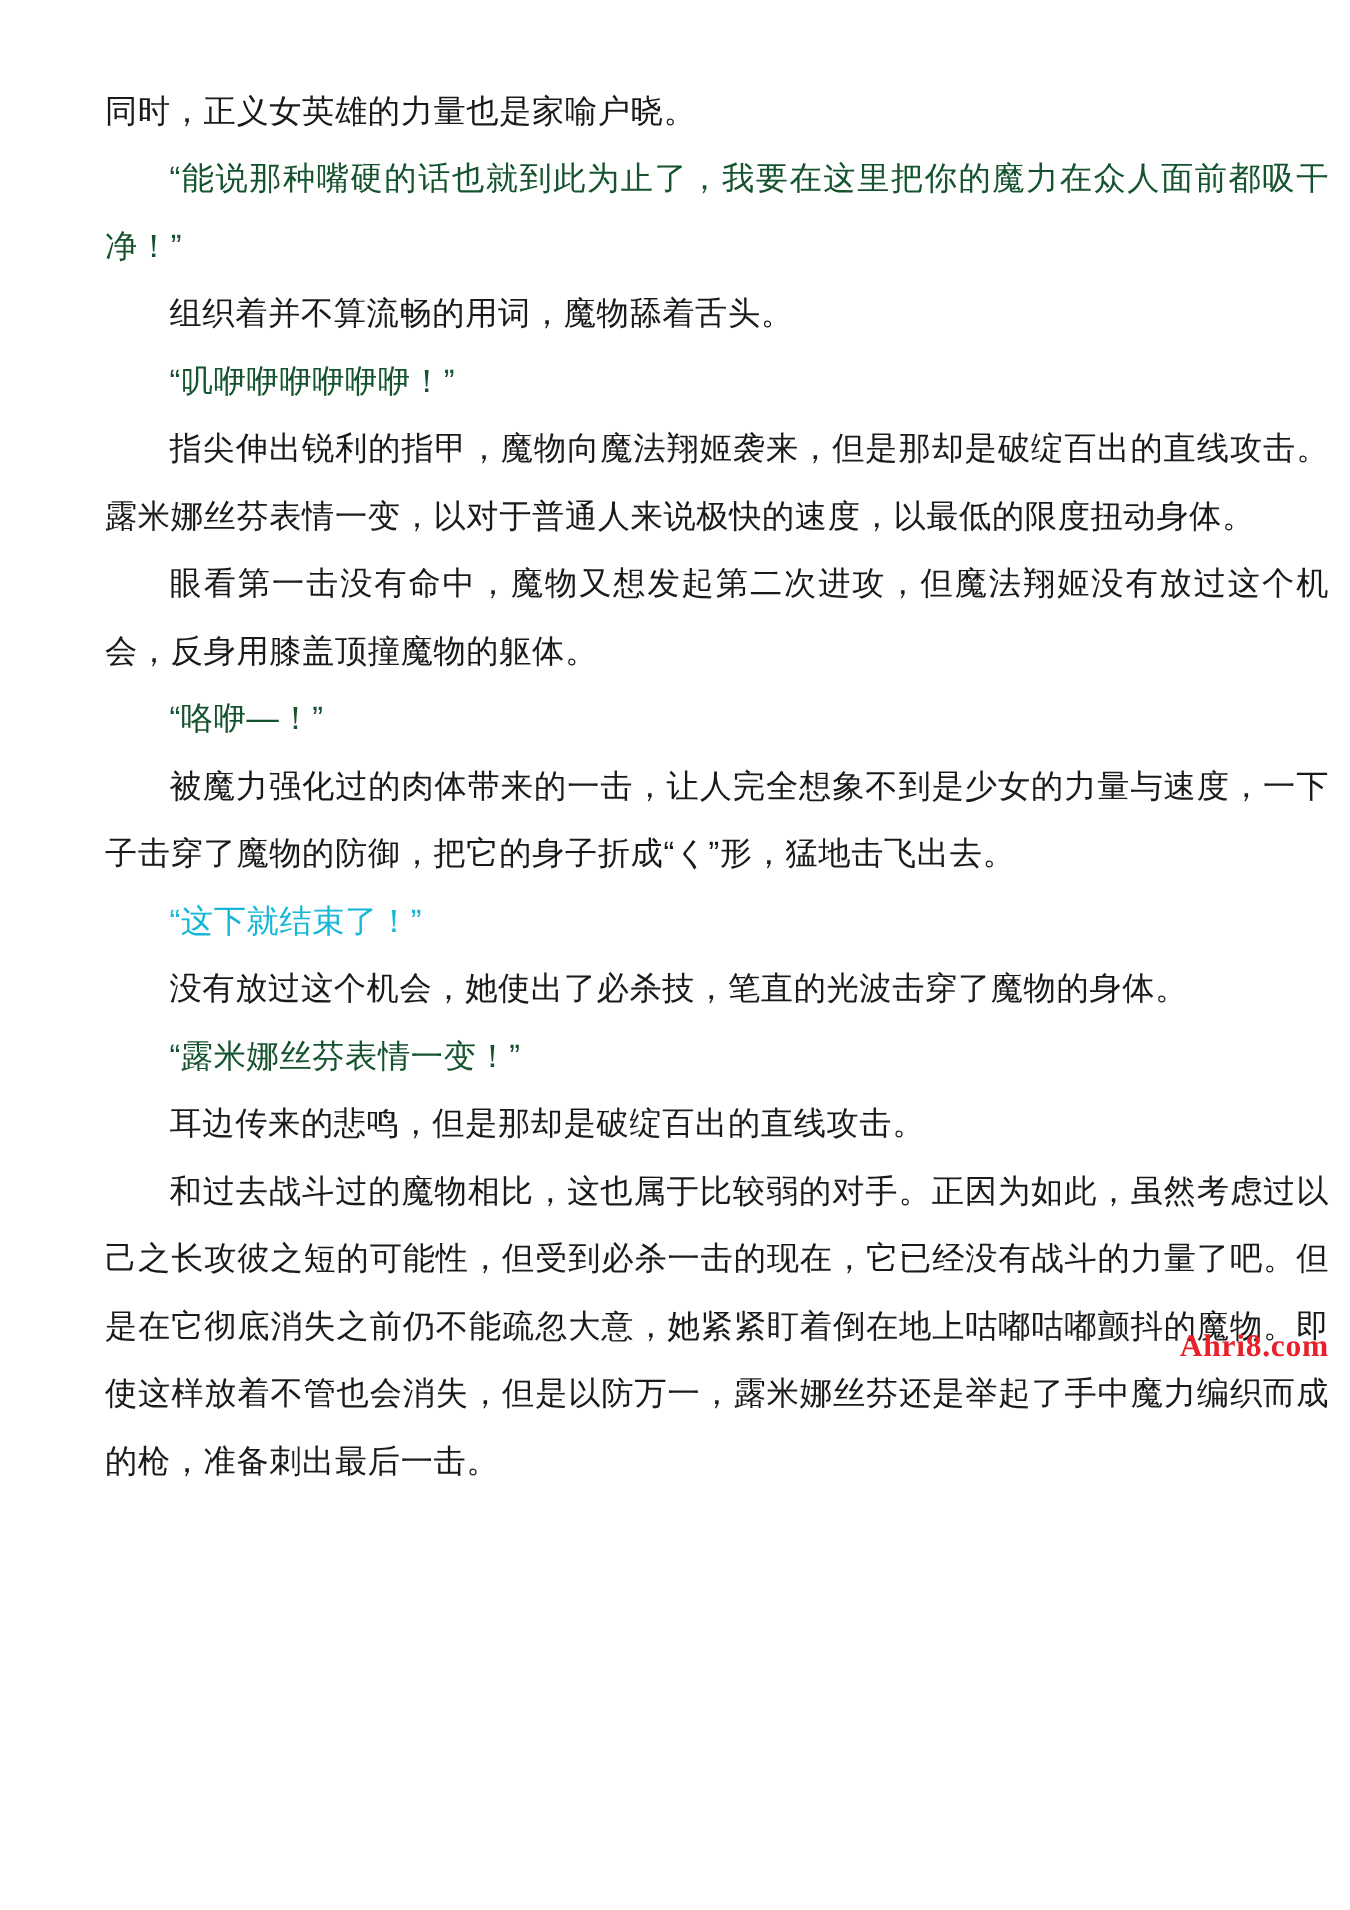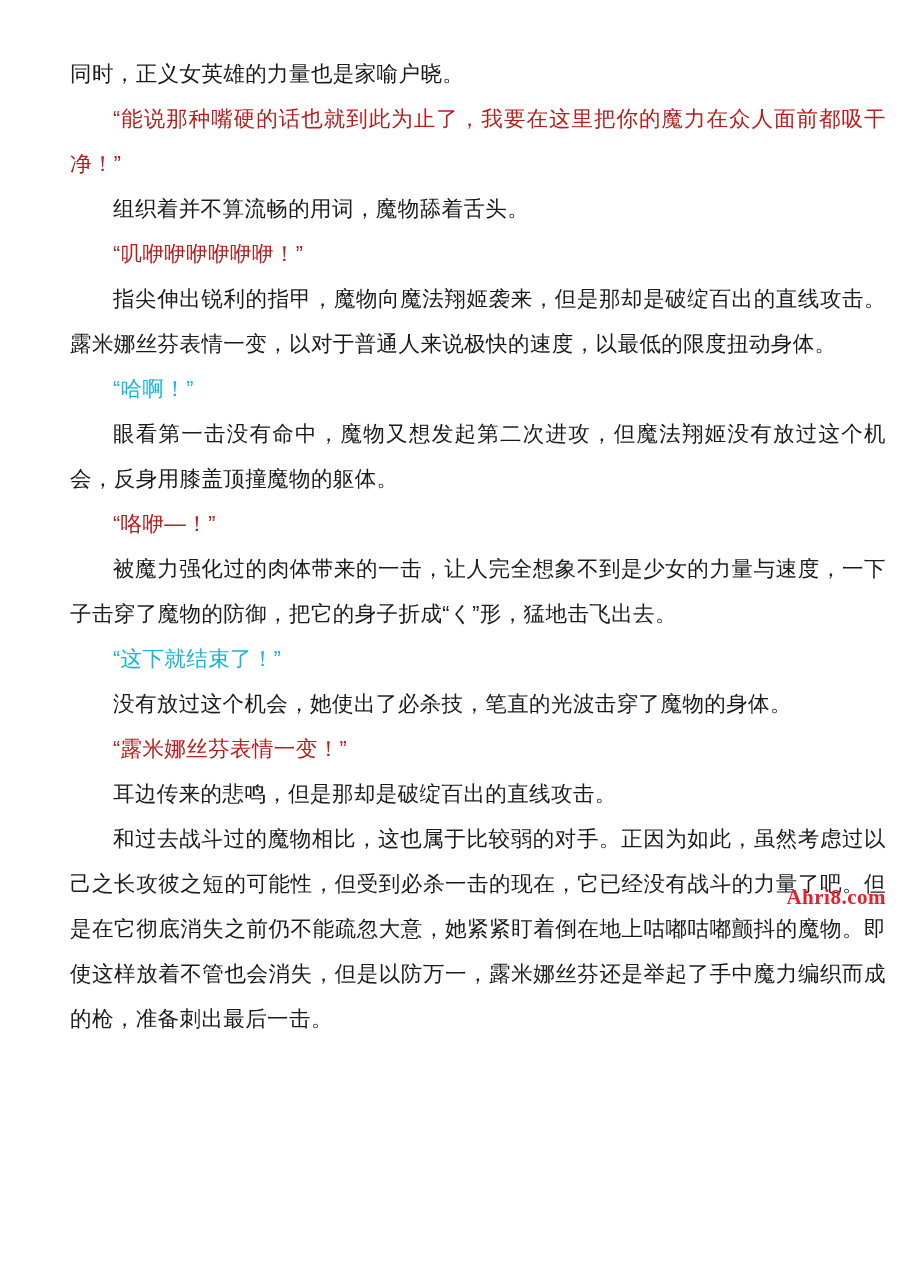--- a/index.html
+++ b/index.html
@@ -31,21 +31,21 @@
     margin: 0;
     text-indent: 2em;
     letter-spacing: 0.4px;
     text-align: justify;
     text-justify: inter-ideograph;
   }
   .para.noindent {
     text-indent: 0;
   }
   .para.green {
-    color: #b91c1c;
+    color: #14532d;
     text-indent: 2em;
   }
   .para.cyan {
     color: #16b6d8;
     text-indent: 2em;
   }
   .watermark {
     position: absolute;
     right: 26px;
     bottom: 16px;
@@ -59,21 +59,20 @@
 </head>
 <body>
 
 <div id="page">
   <div id="content">
       <p class="para noindent">同时，正义女英雄的力量也是家喻户晓。</p>
       <p class="para green">“能说那种嘴硬的话也就到此为止了，我要在这里把你的魔力在众人面前都吸干净！”</p>
       <p class="para">组织着并不算流畅的用词，魔物舔着舌头。</p>
       <p class="para green">“叽咿咿咿咿咿咿！”</p>
       <p class="para">指尖伸出锐利的指甲，魔物向魔法翔姬袭来，但是那却是破绽百出的直线攻击。露米娜丝芬表情一变，以对于普通人来说极快的速度，以最低的限度扭动身体。</p>
-      <p class="para cyan">“哈啊！”</p>
       <p class="para">眼看第一击没有命中，魔物又想发起第二次进攻，但魔法翔姬没有放过这个机会，反身用膝盖顶撞魔物的躯体。</p>
       <p class="para green">“咯咿—！”</p>
       <p class="para">被魔力强化过的肉体带来的一击，让人完全想象不到是少女的力量与速度，一下子击穿了魔物的防御，把它的身子折成“く”形，猛地击飞出去。</p>
       <p class="para cyan">“这下就结束了！”</p>
       <p class="para">没有放过这个机会，她使出了必杀技，笔直的光波击穿了魔物的身体。</p>
       <p class="para green">“露米娜丝芬表情一变！”</p>
       <p class="para">耳边传来的悲鸣，但是那却是破绽百出的直线攻击。</p>
       <p class="para">和过去战斗过的魔物相比，这也属于比较弱的对手。正因为如此，虽然考虑过以己之长攻彼之短的可能性，但受到必杀一击的现在，它已经没有战斗的力量了吧。但是在它彻底消失之前仍不能疏忽大意，她紧紧盯着倒在地上咕嘟咕嘟颤抖的魔物。即使这样放着不管也会消失，但是以防万一，露米娜丝芬还是举起了手中魔力编织而成的枪，准备刺出最后一击。</p>
     </div>
   <div class="watermark">Ahri8.com</div>

